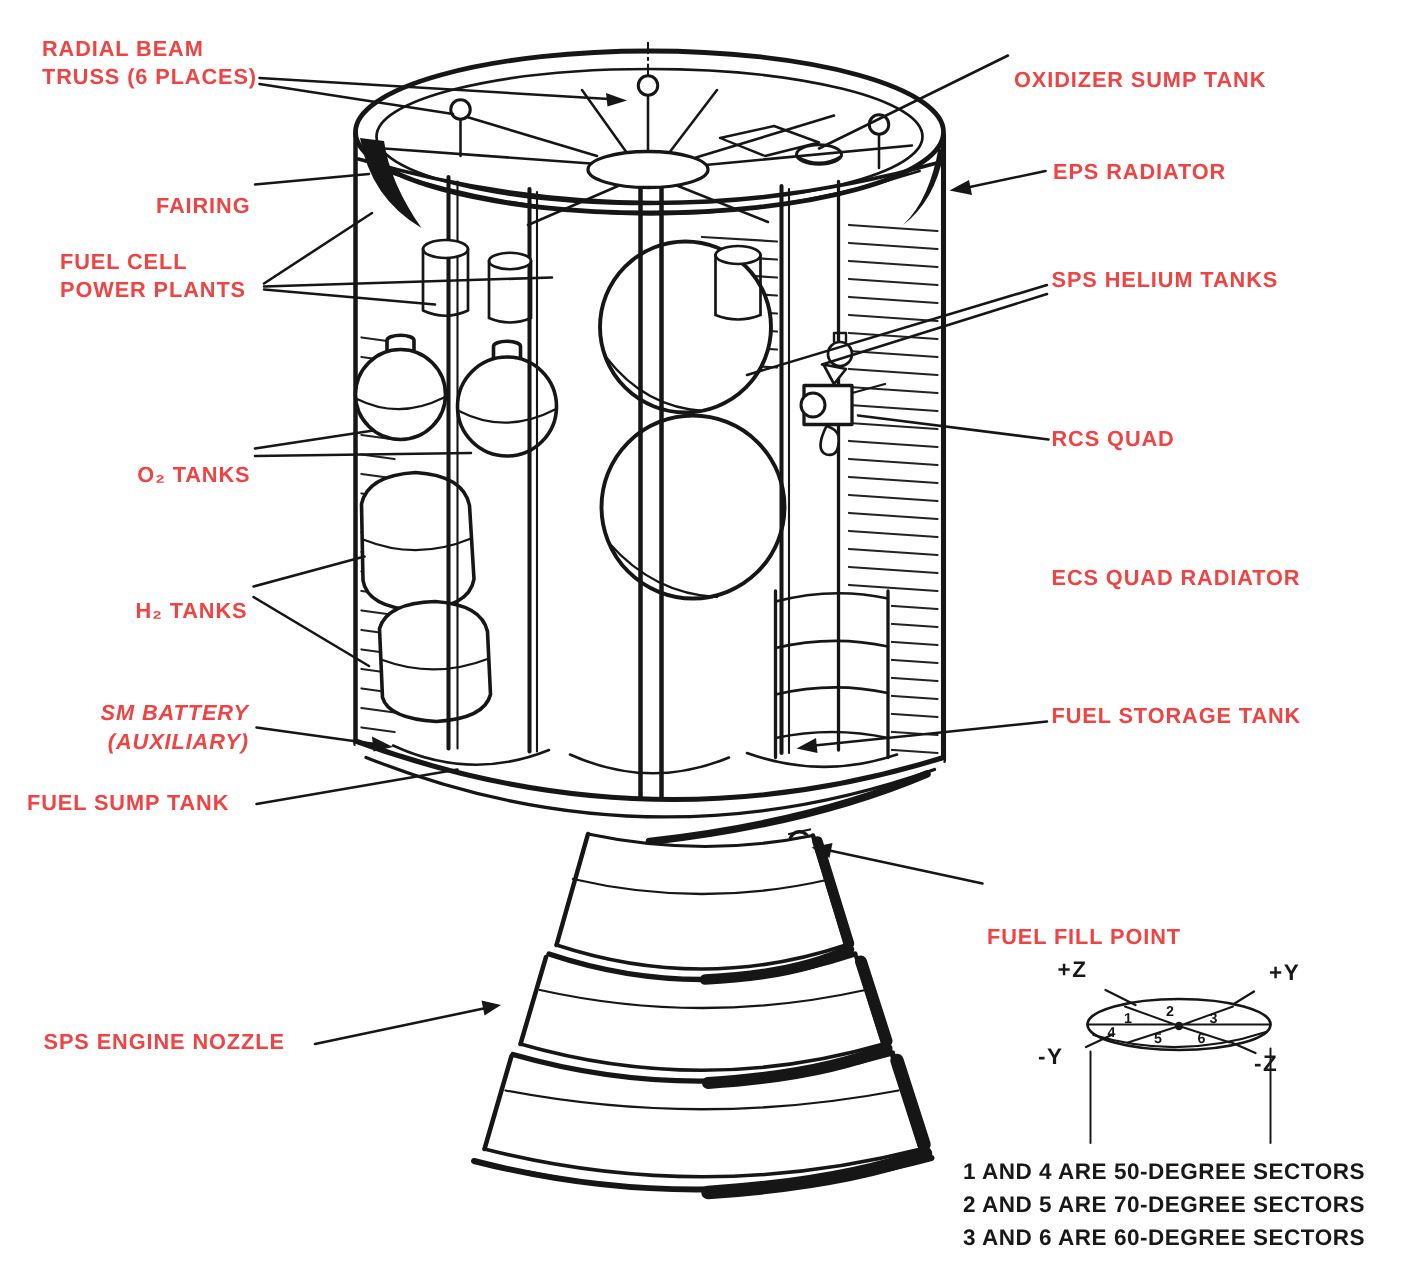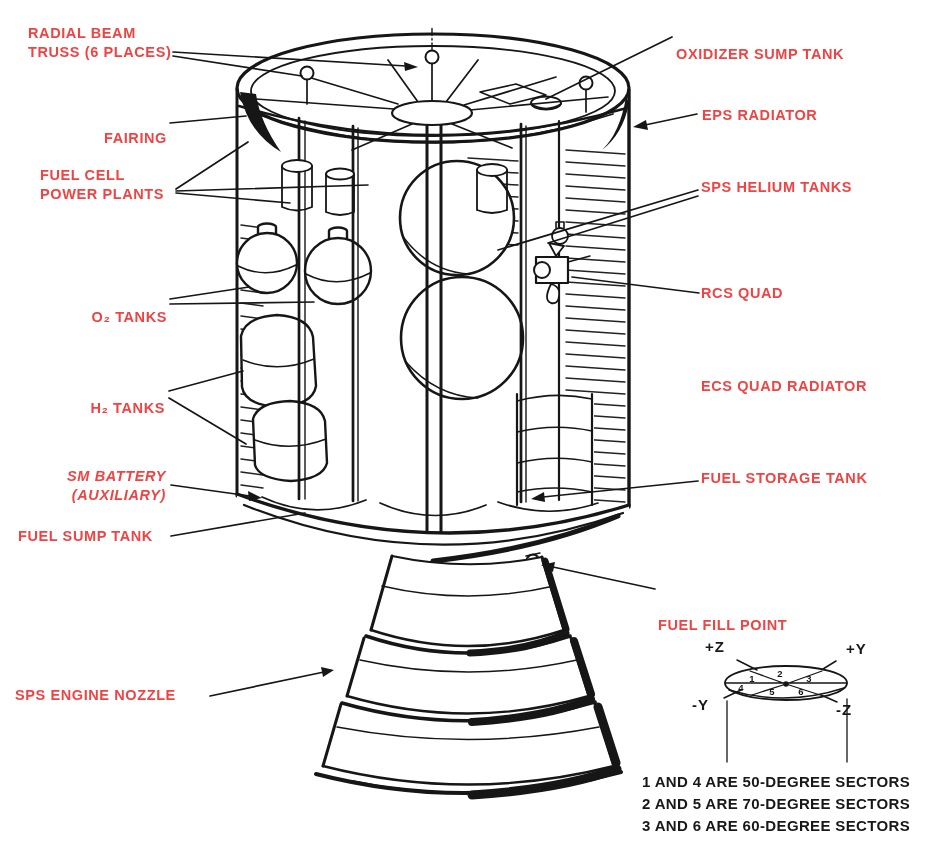--- a/index.html
+++ b/index.html
@@ -210,21 +210,21 @@
   <div class="label" style="left:701px; top:178px;">SPS HELIUM TANKS</div>
   <div class="label r" style="left:60px; top:292px; width:107px;">O₂ TANKS</div>
   <div class="label" style="left:701px; top:284px;">RCS QUAD</div>
   <div class="label r" style="left:60px; top:383px; width:105px;">H₂ TANKS</div>
   <div class="label" style="left:701px; top:377px;">ECS QUAD RADIATOR</div>
   <div class="label r" style="left:40px; top:451px; width:126px;font-style:italic;">SM BATTERY
 (AUXILIARY)</div>
   <div class="label" style="left:701px; top:469px;">FUEL STORAGE TANK</div>
   <div class="label" style="left:18px; top:527px;">FUEL SUMP TANK</div>
   <div class="label" style="left:658px; top:580px;margin-top:36px;">FUEL FILL POINT</div>
-  <div class="label" style="left:15px; top:686px;">SPS ENGINE NOZZLE</div>
+  <div class="label" style="left:29px; top:686px;">SPS ENGINE NOZZLE</div>
 
   <span class="axis" style="left:705px; top:638px;">+Z</span>
   <span class="axis" style="left:846px; top:640px;">+Y</span>
   <span class="axis" style="left:692px; top:696px;">-Y</span>
   <span class="axis" style="left:836px; top:701px;">-Z</span>
 
   <div class="notes">
     <div>1 AND 4 ARE 50-DEGREE SECTORS</div>
     <div>2 AND 5 ARE 70-DEGREE SECTORS</div>
     <div>3 AND 6 ARE 60-DEGREE SECTORS</div>

